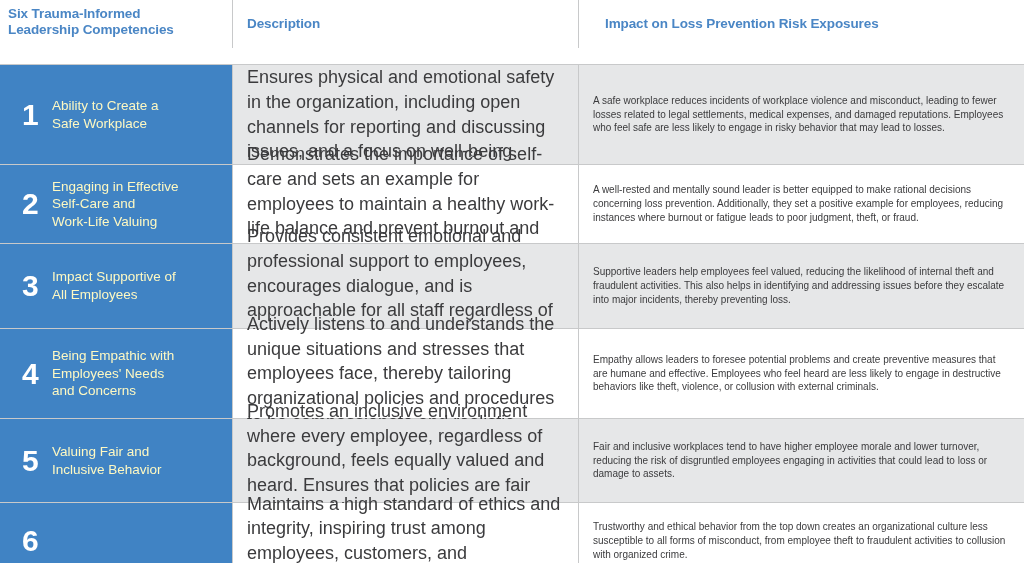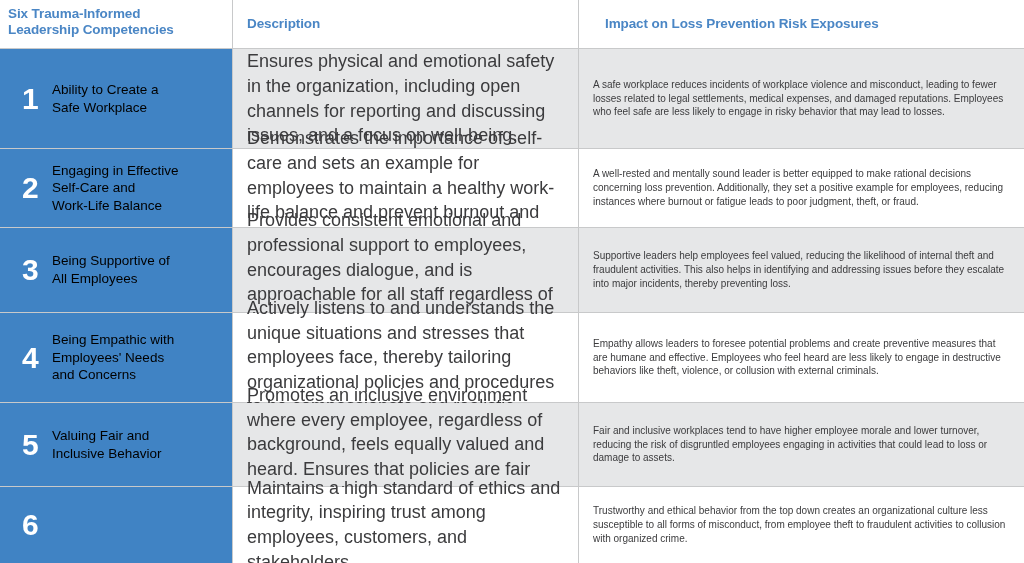--- a/index.html
+++ b/index.html
@@ -11,20 +11,21 @@
     font-family: "Liberation Sans", sans-serif;
   }
 
   .table-wrap {
     width: 1024px;
     height: 563px;
     background: #ffffff;
     display: flex;
     flex-direction: column;
     overflow: hidden;
+    gap: 16px;
   }
 
   
   .thead {
     display: flex;
     height: 48px;
     flex: 0 0 48px;
     background: #ffffff;
   }
 
@@ -98,21 +99,21 @@
     font-size: 30px;
     font-weight: bold;
     line-height: 1;
     width: 26px;
     flex: 0 0 26px;
     text-align: left;
     letter-spacing: -1px;
   }
 
   .comp-label {
-    color: #000000;
+    color: #fef9c3;
     font-size: 13.5px;
     line-height: 1.30;
     padding-left: 4px;
     white-space: pre-line;
   }
 
   
   .cell-desc {
     width: 346px;
     flex: 0 0 346px;
@@ -179,34 +180,34 @@
       <div class="cell-impact">
         <span class="body-text">A safe workplace reduces incidents of workplace violence and misconduct, leading to fewer losses related to legal settlements, medical expenses, and damaged reputations. Employees who feel safe are less likely to engage in risky behavior that may lead to losses.</span>
       </div>
     </div>
 
     <div class="row row-2 plain">
       <div class="cell-comp">
         <span class="comp-num">2</span>
         <span class="comp-label">Engaging in Effective
 Self-Care and
-Work-Life Balance</span>
+Work-Life Valuing</span>
       </div>
       <div class="cell-desc">
         <span class="body-text">Demonstrates the importance of self-care and sets an example for employees to maintain a healthy work-life balance and prevent burnout and mental fatigue.</span>
       </div>
       <div class="cell-impact">
         <span class="body-text">A well-rested and mentally sound leader is better equipped to make rational decisions concerning loss prevention. Additionally, they set a positive example for employees, reducing instances where burnout or fatigue leads to poor judgment, theft, or fraud.</span>
       </div>
     </div>
 
     <div class="row row-3 shade">
       <div class="cell-comp">
         <span class="comp-num">3</span>
-        <span class="comp-label">Being Supportive of
+        <span class="comp-label">Impact Supportive of
 All Employees</span>
       </div>
       <div class="cell-desc">
         <span class="body-text">Provides consistent emotional and professional support to employees, encourages dialogue, and is approachable for all staff regardless of their role in the organization.</span>
       </div>
       <div class="cell-impact">
         <span class="body-text">Supportive leaders help employees feel valued, reducing the likelihood of internal theft and fraudulent activities. This also helps in identifying and addressing issues before they escalate into major incidents, thereby preventing loss.</span>
       </div>
     </div>
 

